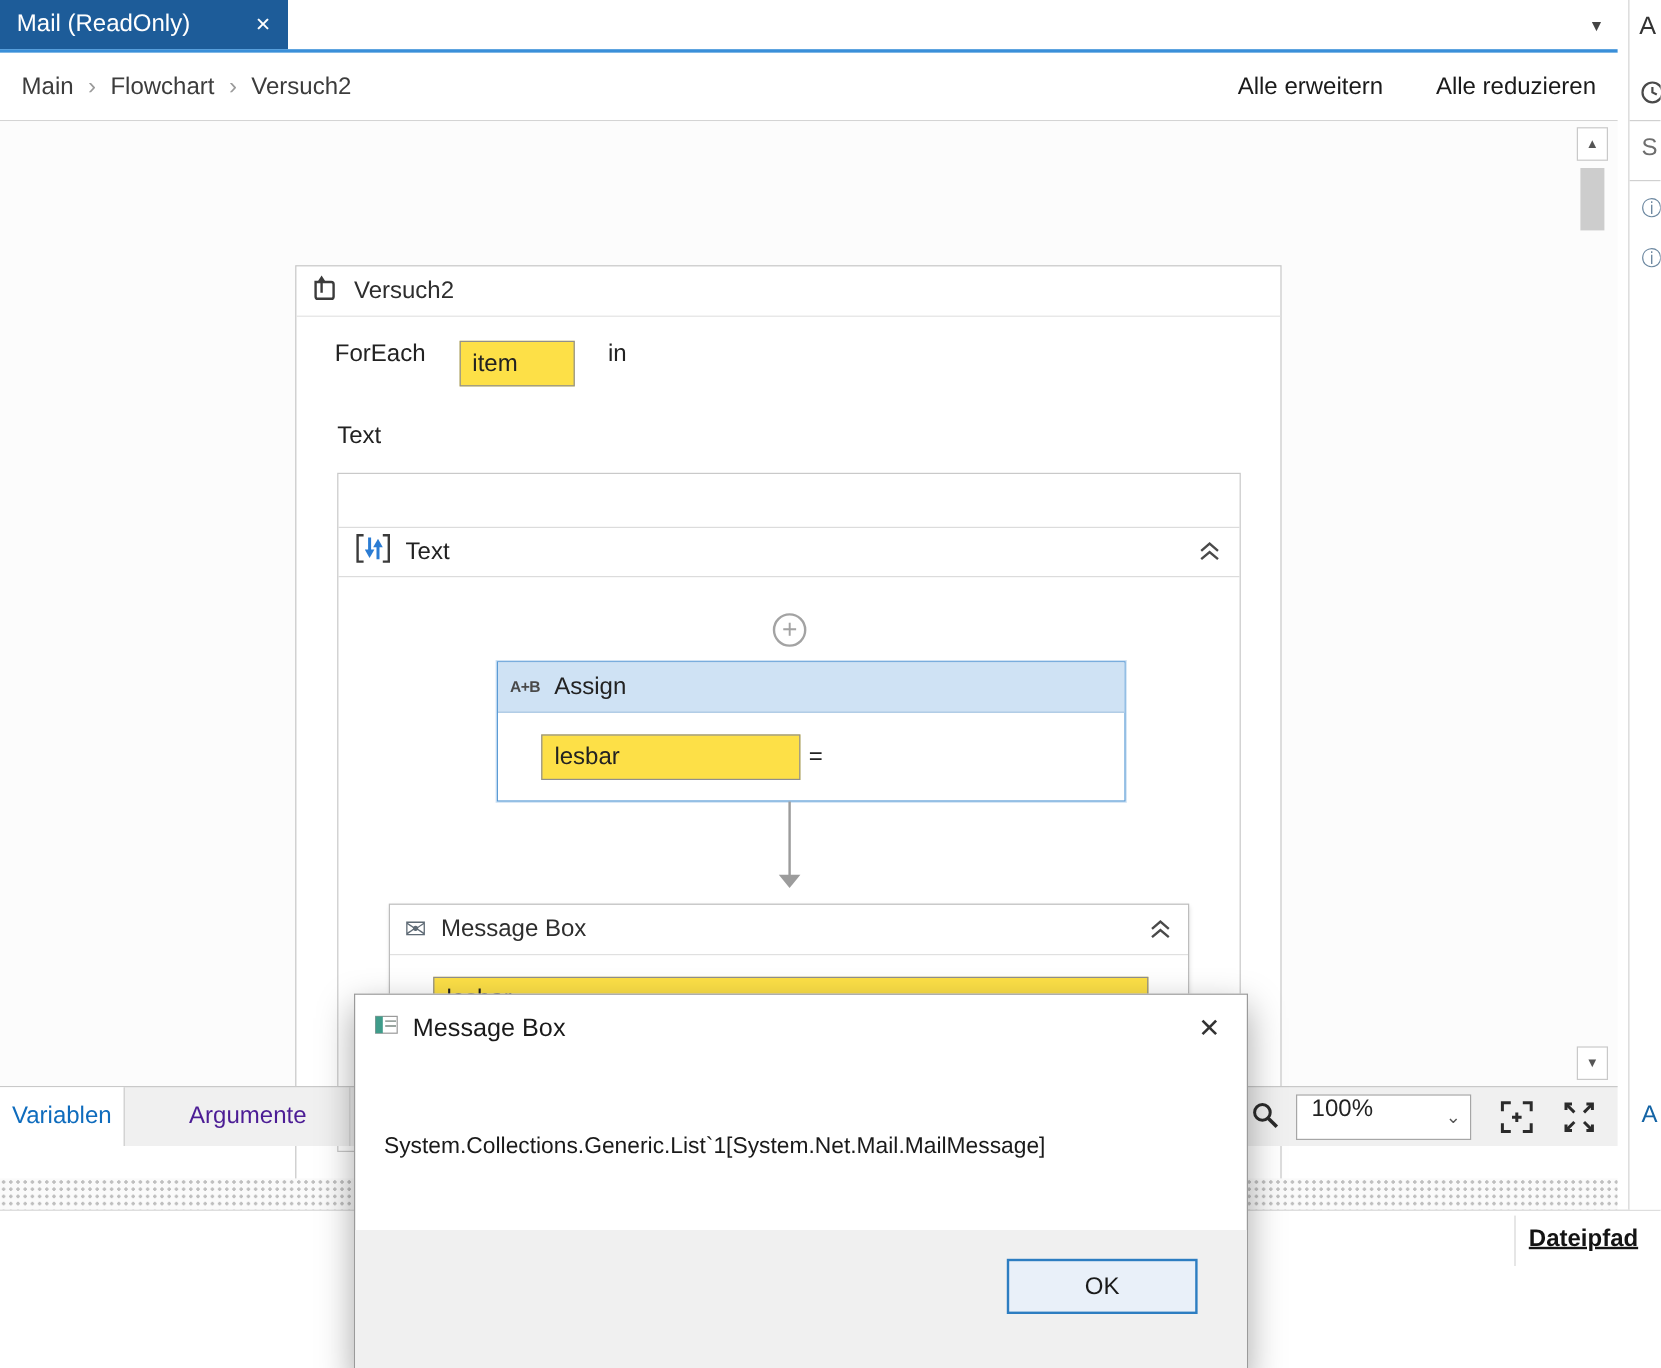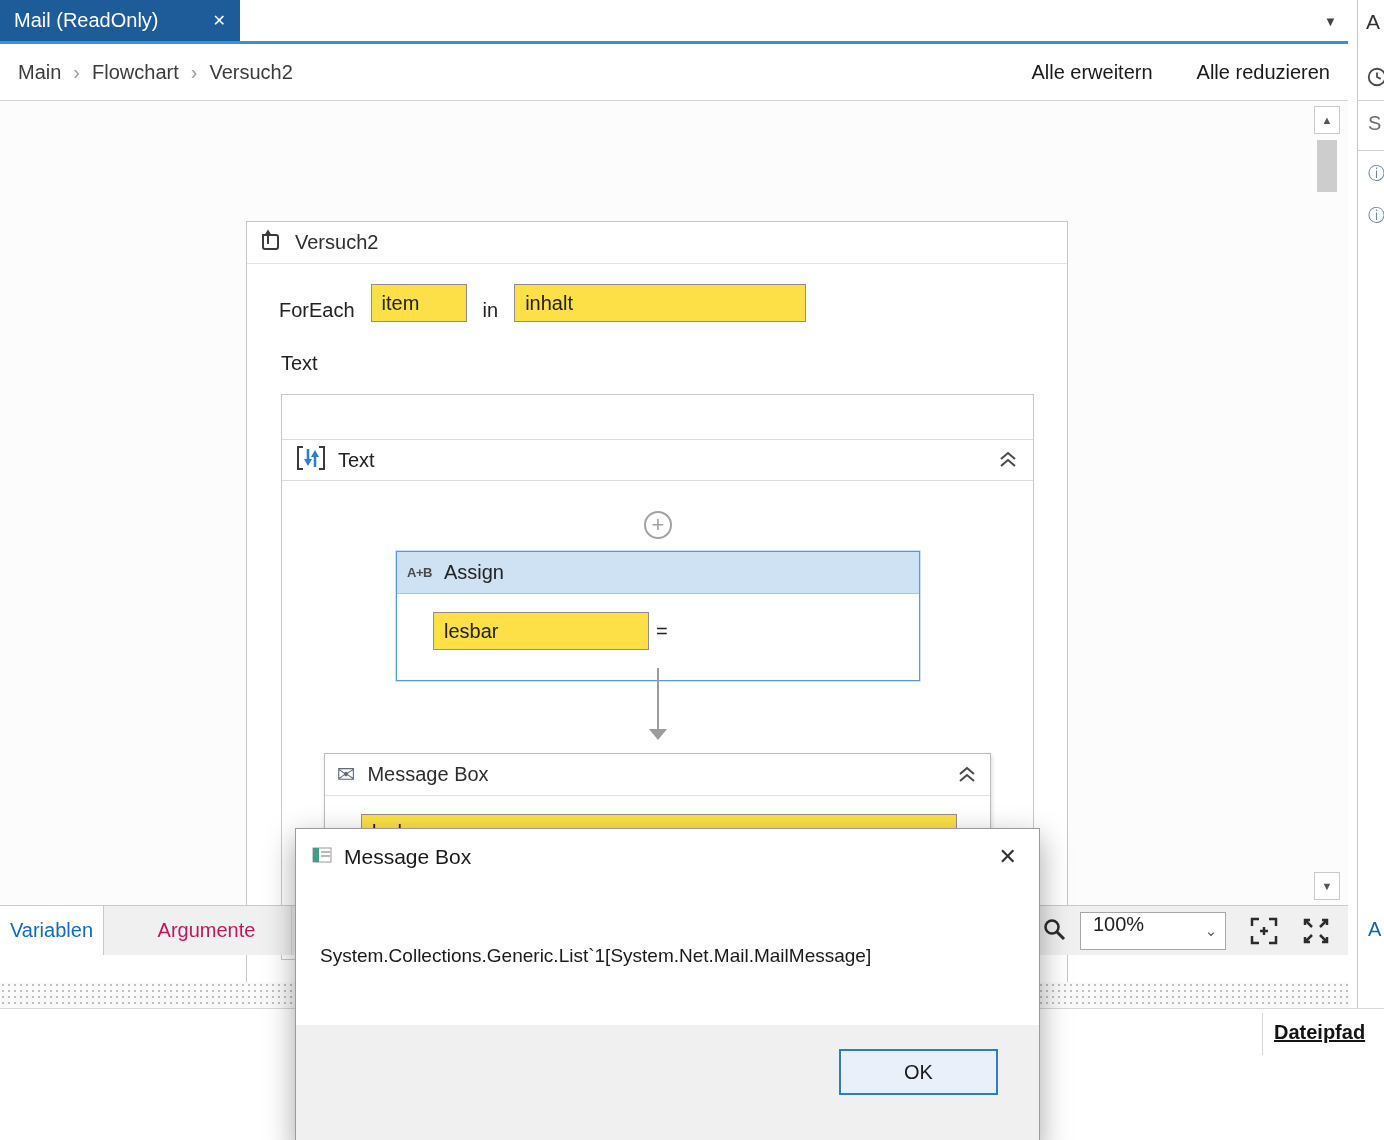--- a/index.html
+++ b/index.html
@@ -25,43 +25,43 @@
   .bc-link { color:#1a1a1a; margin-left:32px; cursor:pointer; }
 
   
   .canvas { position:absolute; left:0; top:101px; width:1348px; height:804px; background:#fcfcfc; }
 
   .foreach-box { position:absolute; left:246px; top:120px; width:822px; height:770px;
                  background:#fff; border:1px solid #c6c6c6; }
   .act-header { height:42px; display:flex; align-items:center; gap:12px; padding:0 12px;
                 font-size:20px; color:#2e2e2e; }
   .foreach-box > .act-header { border-bottom:1px solid #e3e3e3; }
-  .foreach-row { position:absolute; left:32px; top:62px; display:flex; align-items:flex-end;
-                 gap:16px; font-size:20px; color:#222; }
+  .foreach-row { position:absolute; left:32px; top:62px; display:flex; align-items:flex-start;
+                 gap:28px; font-size:20px; color:#222; }
   .tbox { height:38px; border:1px solid #8f8f8f; background:#fde047; display:flex; align-items:center;
           padding:0 10px; font-size:20px; color:#222; white-space:nowrap; overflow:hidden; }
   .tbox-item { width:96px; }
   .tbox-collection { width:292px; }
   .body-label { position:absolute; left:34px; top:130px; font-size:20px; color:#222; }
 
   .seq-outer { position:absolute; left:34px; top:172px; width:753px; height:566px;
                border:1px solid #c9c9c9; background:#fff; }
   .seq-header { position:absolute; left:0; top:44px; width:100%; height:42px;
                 border-top:1px solid #dcdcdc; border-bottom:1px solid #dcdcdc;
                 display:flex; align-items:center; gap:12px; padding:0 14px; font-size:20px; color:#222; }
   .hdr-spacer { flex:1; }
   .chev-btn { cursor:pointer; display:flex; align-items:center; }
 
   .plus-circle { position:absolute; width:28px; height:28px; border:2px solid #a3a3a3; border-radius:50%;
                  color:#a3a3a3; display:flex; align-items:center; justify-content:center;
                  font-size:22px; line-height:1; background:#fff; cursor:pointer; }
   .plus-1 { left:362px; top:116px; }
   .plus-2 { left:362px; top:483px; }
 
-  .assign-box { position:absolute; left:114px; top:156px; width:524px; height:130px;
+  .assign-box { position:absolute; left:132px; top:156px; width:524px; height:117px;
                 border:1px solid #5b9bd5; background:#fff; box-shadow:0 0 0 1px #cfe2f4; }
   .assign-header { height:42px; background:#cfe2f4; border-bottom:1px solid #a8c6e2;
                    display:flex; align-items:center; gap:12px; padding:0 10px; font-size:20px; color:#222; }
   .assign-icon { font-size:13px; font-weight:bold; color:#4a4a4a; letter-spacing:-0.5px; }
   .assign-row { position:absolute; left:36px; top:60px; display:flex; align-items:center; gap:7px; }
   .tbox-to { width:216px; }
   .tbox-expr { width:215px; }
   .equals { font-size:20px; color:#222; }
 
   .flow-line { position:absolute; left:375px; top:273px; width:2px; height:62px; background:#9c9c9c; }
@@ -83,21 +83,21 @@
   .scroll-up { top:0; }
   .scroll-down { bottom:0; }
   .scroll-thumb { position:absolute; left:3px; top:34px; width:20px; height:52px; background:#cdcdcd; cursor:grab; }
 
   
   .statusbar { position:absolute; left:0; top:905px; width:1348px; height:50px; background:#f0f0f0;
                border-top:1px solid #c9c9c9; }
   .sb-tab { position:absolute; top:0; height:100%; display:flex; align-items:center;
             justify-content:center; font-size:20px; cursor:pointer; }
   .sb-tab-vars { left:0; width:104px; background:#fff; color:#0f6cbd; border-right:1px solid #c9c9c9; }
-  .sb-tab-args { left:122px; width:170px; color:#be185d; border-right:1px solid #d8d8d8; }
+  .sb-tab-args { left:122px; width:170px; color:#4c1d95; border-right:1px solid #d8d8d8; }
   .zoom-glass { position:absolute; left:1042px; top:11px; cursor:pointer; }
   .zoom-select { position:absolute; left:1080px; top:6px; width:146px; height:38px; background:#fff;
                  border:1px solid #a6a6a6; display:flex; padding:0 0 0 12px;
                  font-size:20px; color:#222; cursor:pointer; }
   .zoom-value { flex:1; }
   .zoom-chev { width:28px; align-self:stretch; display:flex; align-items:center; justify-content:center;
                color:#555; font-size:15px; }
   .sb-icon { position:absolute; top:9px; cursor:pointer; }
   .sb-icon-fit { left:1248px; }
   .sb-icon-expand { left:1300px; }
@@ -167,21 +167,20 @@
             <path d="M5.5 7 L9 1.5 L12.5 7 Z" fill="#3b3b3b"></path>
           </svg>
         </span>
         <span>Versuch2</span>
       </div>
 
       <div class="foreach-row">
         <span>ForEach</span>
         <div class="tbox tbox-item">item</div>
         <span>in</span>
-        <div class="tbox tbox-collection">inhalt</div>
       </div>
 
       <div class="body-label">Text</div>
 
       <div class="seq-outer">
         <div class="seq-header">
           <span>
             <svg width="30" height="26" viewBox="0 0 30 26">
               <path d="M7 2 H2 V24 H7" fill="none" stroke="#3b3b3b" stroke-width="2"></path>
               <path d="M23 2 H28 V24 H23" fill="none" stroke="#3b3b3b" stroke-width="2"></path>

